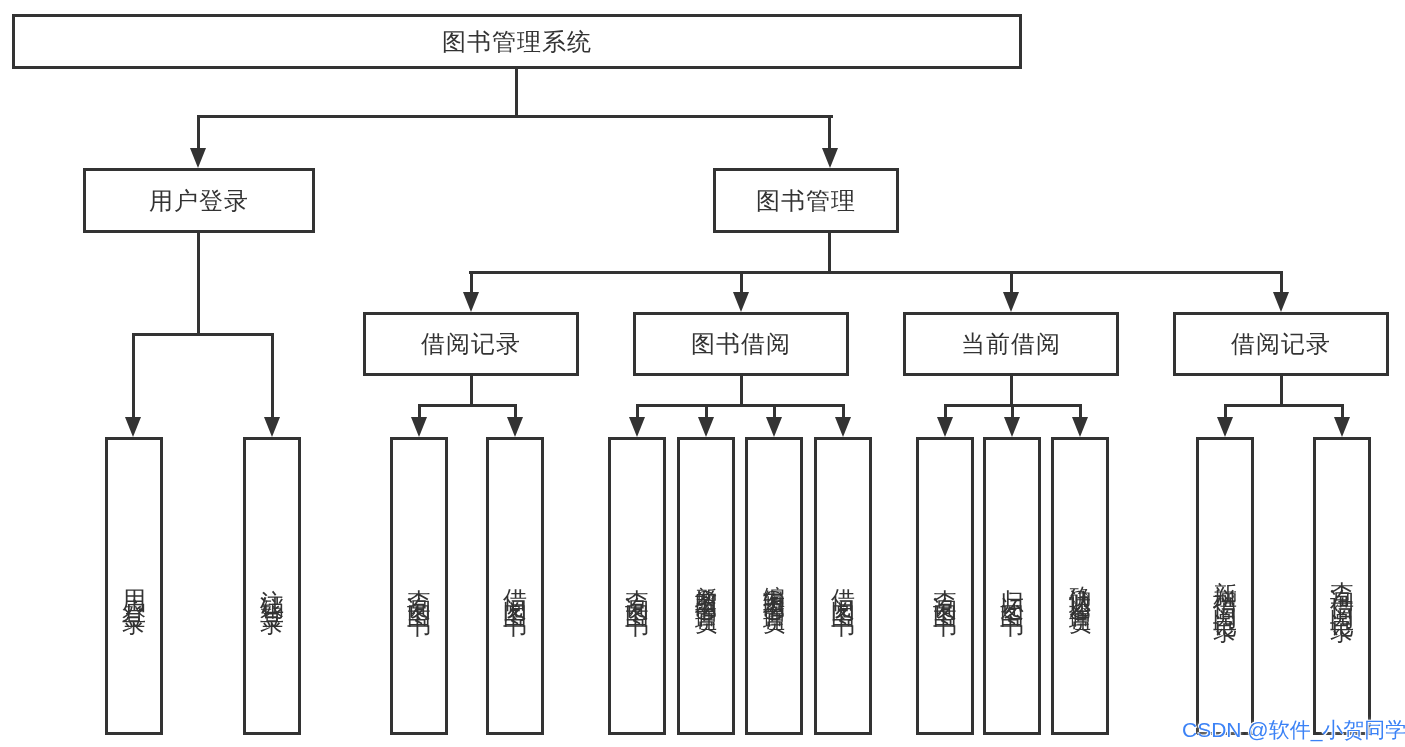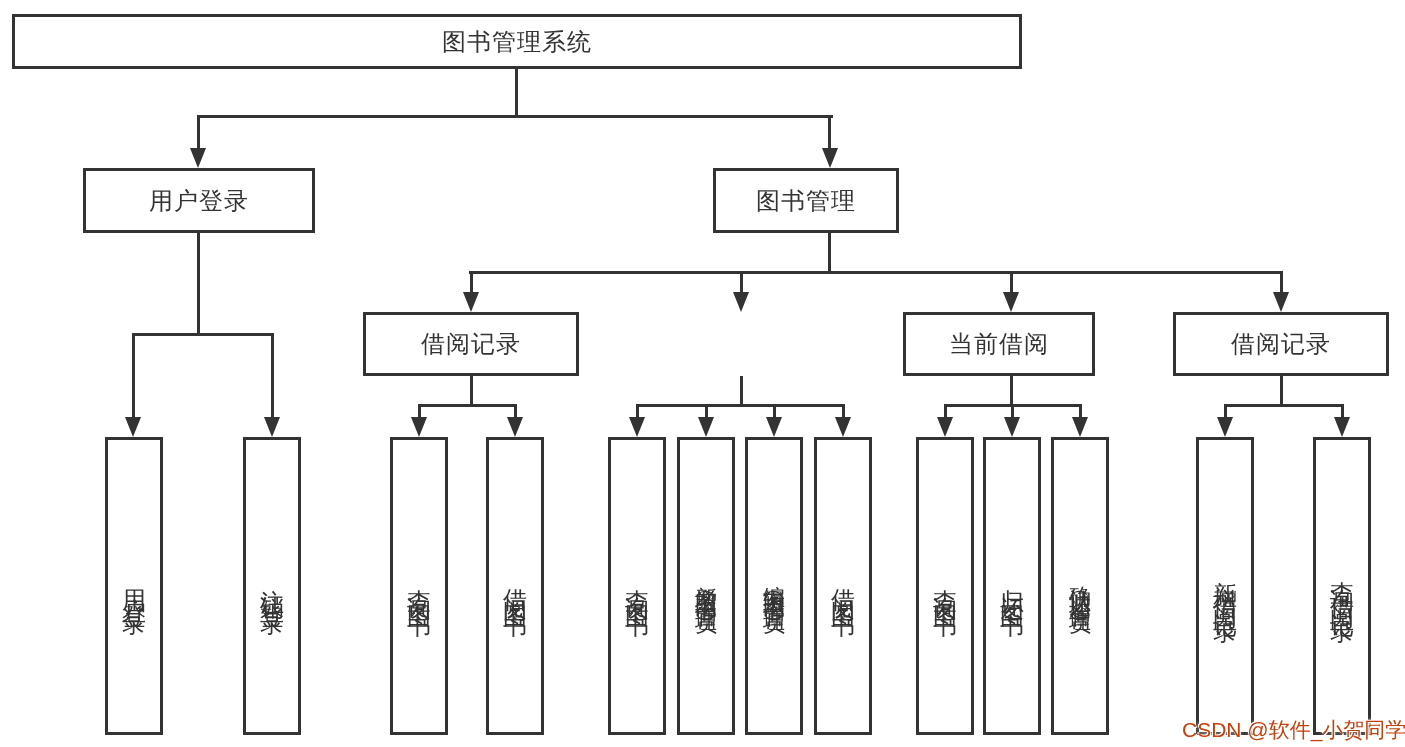--- a/index.html
+++ b/index.html
@@ -60,21 +60,21 @@
     height: 0;
     border-left: 8px solid transparent;
     border-right: 8px solid transparent;
     border-top: 20px solid #333333;
   }
   .watermark {
     position: absolute;
     left: 1182px;
     top: 716px;
     font-size: 21px;
-    color: #c2410c;
+    color: #3b82f6;
     white-space: nowrap;
     z-index: 10;
     text-shadow: 1px 1px 0 #ffffff, -1px -1px 0 #ffffff, 0 0 4px #ffffff;
   }
 </style>
 </head>
 <body>
 
 <div id="canvas">
 
@@ -117,21 +117,24 @@
   <div class="vline" style="left:740px;top:271px;height:23px"></div>
   <div class="arrow" style="left:733px;top:292px"></div>
   <div class="vline" style="left:1010px;top:271px;height:23px"></div>
   <div class="arrow" style="left:1003px;top:292px"></div>
   <div class="vline" style="left:1280px;top:271px;height:23px"></div>
   <div class="arrow" style="left:1273px;top:292px"></div>
 
   <div class="box hbox" style="left:363px;top:312px;width:216px;height:64px">
     <span class="lbl">借阅记录</span>
   </div>
-  <div class="box hbox" style="left:903px;top:312px;width:192px;height:64px">
+  <div class="box hbox" style="left:633px;top:312px;width:216px;height:64px">
+    <span class="lbl">图书借阅</span>
+  </div>
+  <div class="box hbox" style="left:903px;top:312px;width:216px;height:64px">
     <span class="lbl">当前借阅</span>
   </div>
   <div class="box hbox" style="left:1173px;top:312px;width:216px;height:64px">
     <span class="lbl">借阅记录</span>
   </div>
 
   <div class="vline" style="left:470px;top:376px;height:31px"></div>
   <div class="hline" style="left:418px;top:404px;width:99px"></div>
   <div class="vline" style="left:418px;top:404px;height:15px"></div>
   <div class="arrow" style="left:411px;top:417px"></div>

